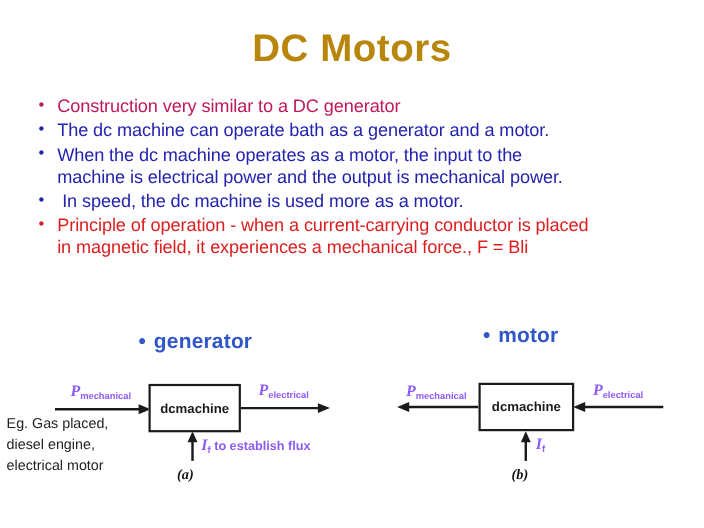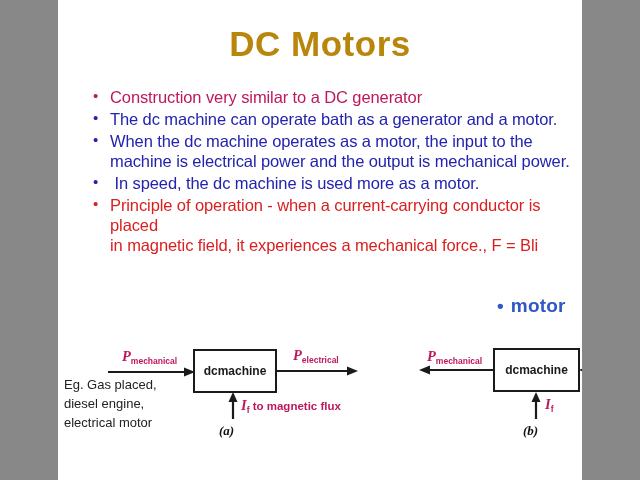--- a/index.html
+++ b/index.html
@@ -1,17 +1,17 @@
 <!DOCTYPE html>
 <html><head>
 <meta charset="utf-8">
 <style>
   html,body{margin:0;padding:0;background:#888;}
   .slide{
-    position:relative;width:524px;height:480px;background:#ffffff;
+    position:relative;width:640px;height:480px;background:#ffffff;
     overflow:hidden;font-family:"Liberation Sans",sans-serif;margin:0 auto;
   }
   .title{
     position:absolute;left:0;right:0;top:24px;text-align:center;
     font-size:35px;font-weight:bold;letter-spacing:0.5px;
   }
   ul.bullets{
     position:absolute;left:32px;top:87px;margin:0;padding:0;list-style:none;
     font-size:16.5px;line-height:20px;letter-spacing:-0.1px;
   }
@@ -25,21 +25,21 @@
   .machine-box{
     position:absolute;border:2px solid #1a1a1a;display:flex;flex-direction:row;
     align-items:center;justify-content:center;font-size:12px;font-weight:bold;
     line-height:14px;color:#1a1a1a;background:#fff;
   }
   .gen-box{left:135px;top:349px;width:80px;height:40px;}
   .motor-box{left:435px;top:348px;width:83px;height:40px;}
   .overlay{position:absolute;left:0;top:0;pointer-events:none;}
   .overlay line{stroke:#1a1a1a;stroke-width:2.2;}
   .overlay polygon{fill:#1a1a1a;}
-  .plabel{position:absolute;color:#be185d;white-space:nowrap;}
+  .plabel{position:absolute;color:#8b5cf6;white-space:nowrap;}
   .sym{font-family:"Liberation Serif",serif;font-style:italic;font-weight:bold;font-size:14.5px;}
   .ssub{font-weight:bold;font-size:8.5px;vertical-align:-3px;letter-spacing:0;}
   .frest{font-weight:bold;font-size:11.5px;white-space:pre;}
   .cap{position:absolute;font-family:"Liberation Serif",serif;font-style:italic;
        font-weight:bold;font-size:13px;color:#111;}
   .gen-in-label{left:64px;top:347px;}
   .gen-out-label{left:235px;top:346px;}
   .gen-field-label{left:183px;top:396px;}
   .gen-cap{left:161px;top:423px;}
   .motor-out-label{left:369px;top:347px;}
@@ -69,20 +69,23 @@
     </li>
     <li style="color: rgb(35, 35, 174);">
       <span class="line"> In speed, the dc machine is used more as a motor.</span>
     </li>
     <li style="color: rgb(219, 30, 30);">
       <span class="line">Principle of operation - when a current-carrying conductor is placed</span>
       <span class="line">in magnetic field, it experiences a mechanical force., F = Bli</span>
     </li>
   </ul>
 
+  <div class="diag-heading gen-heading" style="color: rgb(49, 86, 200);">
+    <span class="marker">•</span><span>generator</span>
+  </div>
   <div class="diag-heading motor-heading" style="color: rgb(49, 86, 200);">
     <span class="marker">•</span><span>motor</span>
   </div>
 
   <svg class="overlay" width="640" height="480">
 
     <line x1="50" y1="372" x2="127" y2="372"></line>
     <polygon points="137,372 126,367.5 126,376.5"></polygon>
 
     <line x1="217" y1="371" x2="290" y2="371"></line>
@@ -105,21 +108,21 @@
     <span class="sym">P</span><sub class="ssub">mechanical</sub>
   </span>
   <div class="machine-box gen-box">
     <span>dc</span>
     <span>machine</span>
   </div>
   <span class="plabel gen-out-label">
     <span class="sym">P</span><sub class="ssub">electrical</sub>
   </span>
   <span class="plabel gen-field-label">
-    <span class="sym">I</span><sub class="ssub">f</sub><span class="frest"> to magnetic flux</span>
+    <span class="sym">I</span><sub class="ssub">f</sub><span class="frest"> to establish flux</span>
   </span>
   <span class="cap gen-cap">(a)</span>
 
   <div class="side-note">
     <span class="line">Eg. Gas placed,</span>
     <span class="line">diesel engine,</span>
     <span class="line">electrical motor</span>
   </div>
 
   <span class="plabel motor-out-label">

